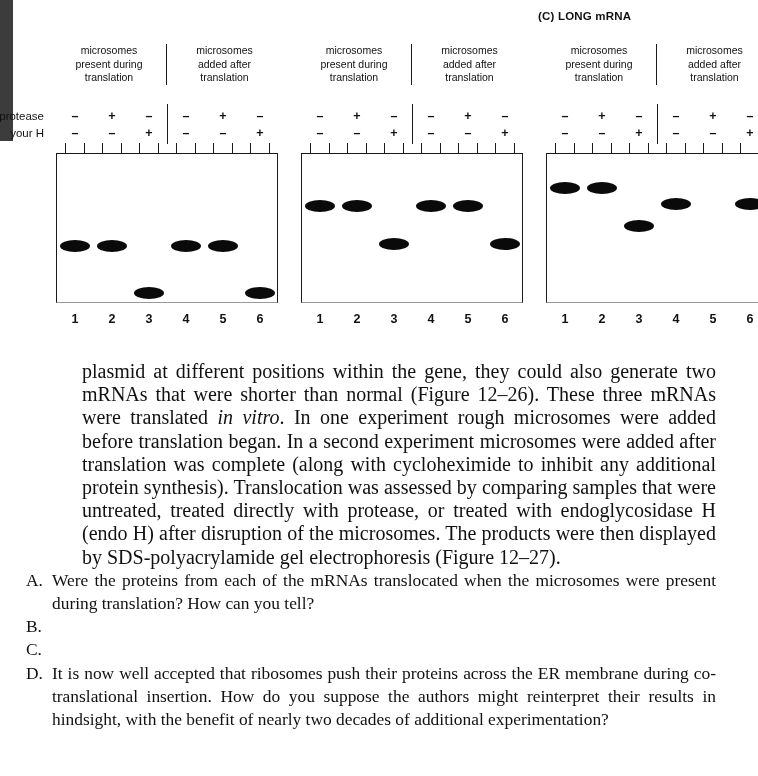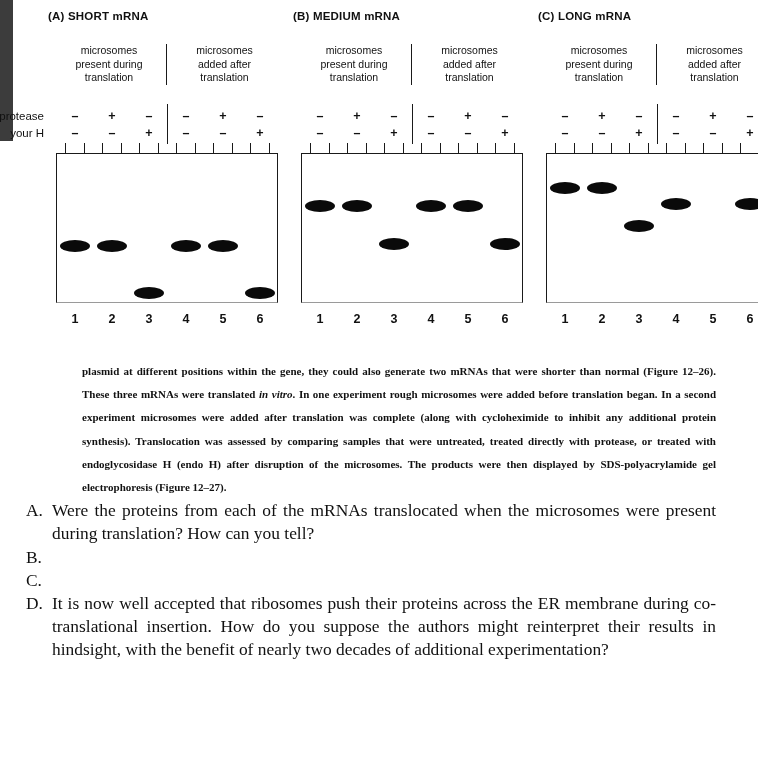--- a/index.html
+++ b/index.html
@@ -214,26 +214,25 @@
   
   #prose {
     position: absolute;
     left: 0;
     top: 360px;
     width: 758px;
   }
   .para {
     margin: 0;
     padding: 0 42px 0 82px;
-    font-size: 11px;
+    font-size: 20px;
     line-height: 23.2px;
     text-align: justify;
     text-justify: inter-word;
     color: #111;
-    font-weight: bold;
   }
   .para em { font-style: italic; }
 
   #question-list {
     margin: 0;
     padding: 0;
     list-style: none;
   }
   .q-item {
     display: flex;
@@ -257,21 +256,20 @@
     color: #111;
   }
 </style>
 </head>
 <body>
 
 <div id="scan-edge-bar"></div>
 
 <div id="figure">
     <div class="panel panel-a">
-      <div class="panel-title">(A)  SHORT mRNA</div>
       <div class="cond-header">
         <div class="cond-col left-group">
           <span class="cond-line">microsomes</span>
           <span class="cond-line">present during</span>
           <span class="cond-line">translation</span>
         </div>
         <div class="cond-col right-group">
           <span class="cond-line">microsomes</span>
           <span class="cond-line">added after</span>
           <span class="cond-line">translation</span>
@@ -327,21 +325,20 @@
       <div class="lane-numbers">
         <span class="lane-num" style="left: 19px;">1</span>
         <span class="lane-num" style="left: 56px;">2</span>
         <span class="lane-num" style="left: 93px;">3</span>
         <span class="lane-num" style="left: 130px;">4</span>
         <span class="lane-num" style="left: 167px;">5</span>
         <span class="lane-num" style="left: 204px;">6</span>
       </div>
     </div>
     <div class="panel panel-b">
-      <div class="panel-title">(B)  MEDIUM mRNA</div>
       <div class="cond-header">
         <div class="cond-col left-group">
           <span class="cond-line">microsomes</span>
           <span class="cond-line">present during</span>
           <span class="cond-line">translation</span>
         </div>
         <div class="cond-col right-group">
           <span class="cond-line">microsomes</span>
           <span class="cond-line">added after</span>
           <span class="cond-line">translation</span>

